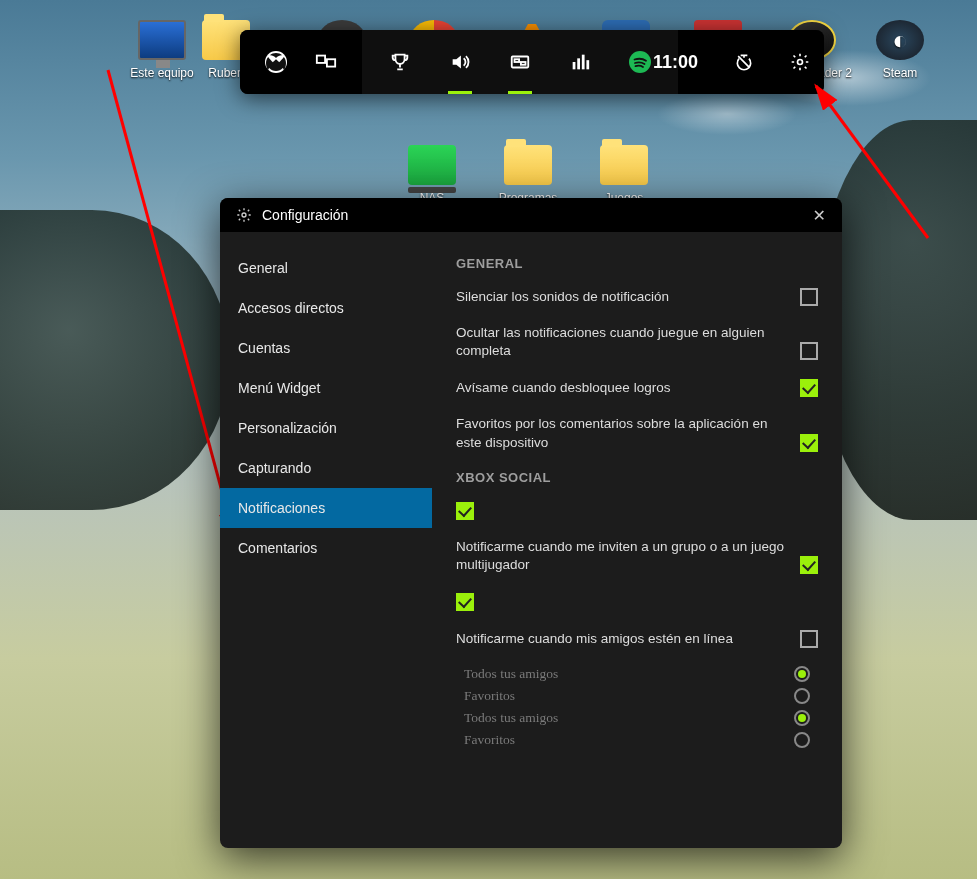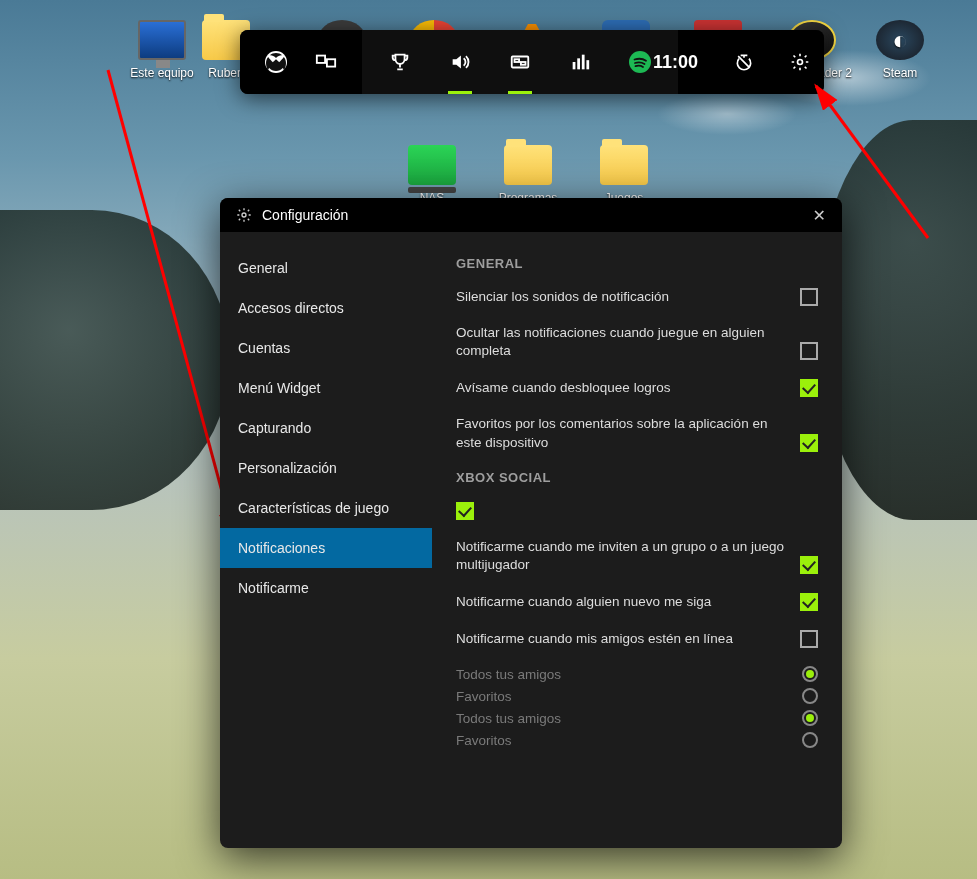--- a/index.html
+++ b/index.html
@@ -66,21 +66,21 @@
   .side-item { padding:12px 18px; font-size:14px; color:#e8e8e8; cursor:pointer;}
   .side-item.sel { background:#0369a1; }
   .content { flex:1; padding:20px 24px 10px 24px; overflow-y:auto; font-size:13.5px; color:#ddd;}
   .content::-webkit-scrollbar{width:6px;} .content::-webkit-scrollbar-thumb{background:#555;border-radius:3px;}
   .sec-title { color:#9e9e9e; font-size:13px; font-weight:600; letter-spacing:.5px; margin:4px 0 16px;}
   .row { display:flex; align-items:flex-end; gap:14px; margin-bottom:18px;}
   .row .lbl { flex:1; line-height:1.35; }
   .chk { width:18px; height:18px; border:2px solid #aaa; flex-shrink:0; cursor:pointer; margin-top:1px;}
   .chk.on { background:#9bf00b; border-color:#9bf00b; position:relative;}
   .chk.on::after { content:""; position:absolute; left:3px; top:0px; width:6px; height:10px; border:solid #222; border-width:0 2.5px 2.5px 0; transform:rotate(42deg);}
-  .radio-row { display:flex; align-items:center; gap:6px; margin:4px 0 6px; color:#7a7a7a;}
+  .radio-row { display:flex; align-items:center; gap:6px; margin:4px 8px 6px; color:#7a7a7a;font-family:Liberation Serif, serif;}
   .radio { width:16px; height:16px; border:2px solid #888; border-radius:50%; display:flex; align-items:center; justify-content:center; cursor:pointer;}
   .radio.on::after{content:"";width:8px;height:8px;border-radius:50%;background:#9bf00b;}
 </style>
 </head>
 <body>
 
 <div class="rock-l"></div>
 <div class="rock-r"></div>
 <div class="clouds"></div>
 
@@ -230,25 +230,24 @@
       </svg>
     <span>Configuración</span>
     <span class="close">✕</span>
   </div>
   <div class="panel-body">
     <div class="side" id="sidebar">
         <div class="side-item">General</div>
         <div class="side-item">Accesos directos</div>
         <div class="side-item">Cuentas</div>
         <div class="side-item">Menú Widget</div>
+        <div class="side-item">Personalización</div>
         <div class="side-item">Capturando</div>
-        <div class="side-item">Personalización</div>
-        <div class="side-item">Características de juego</div>
         <div class="side-item sel">Notificaciones</div>
-        <div class="side-item">Notificarme</div>
+        <div class="side-item">Comentarios</div>
       </div>
     <div class="content" id="content">
         <div class="sec-title">GENERAL</div>
         <div class="row">
           <div class="lbl">Silenciar los sonidos de notificación</div>
           <div class="chk"></div>
         </div>
         <div class="row">
           <div class="lbl">Ocultar las notificaciones cuando juegue en alguien completa</div>
           <div class="chk"></div>
@@ -263,21 +262,20 @@
         </div>
         <div class="sec-title">XBOX SOCIAL</div>
         <div class="row">
           <div class="chk on"></div>
         </div>
         <div class="row">
           <div class="lbl">Notificarme cuando me inviten a un grupo o a un juego multijugador</div>
           <div class="chk on"></div>
         </div>
         <div class="row">
-          <div class="lbl">Notificarme cuando alguien nuevo me siga</div>
           <div class="chk on"></div>
         </div>
         <div class="row">
           <div class="lbl">Notificarme cuando mis amigos estén en línea</div>
           <div class="chk"></div>
         </div>
         <div class="radio-row">
           <div style="flex: 1 1 0%;">Todos tus amigos</div>
           <div class="radio on"></div>
         </div>

